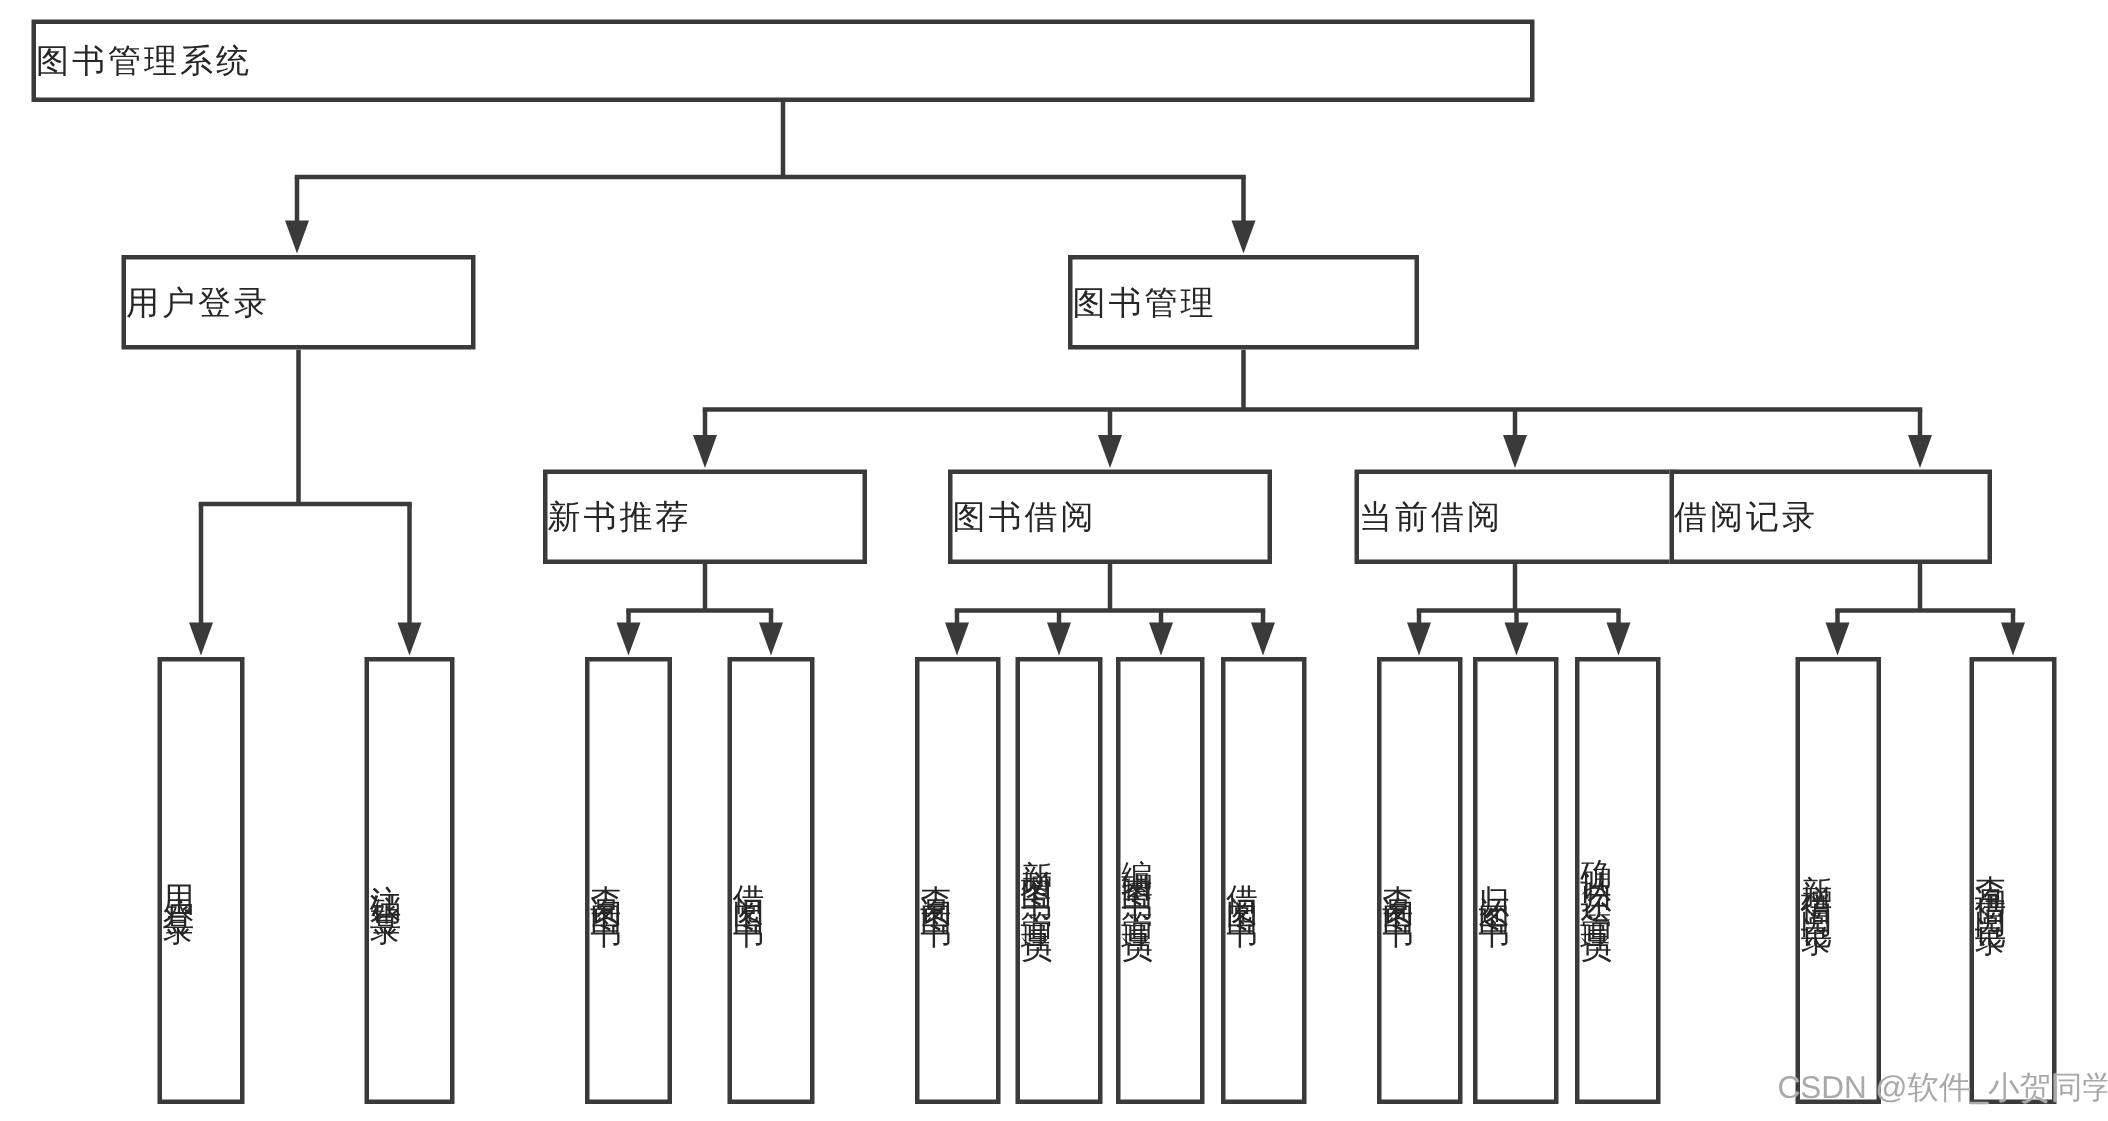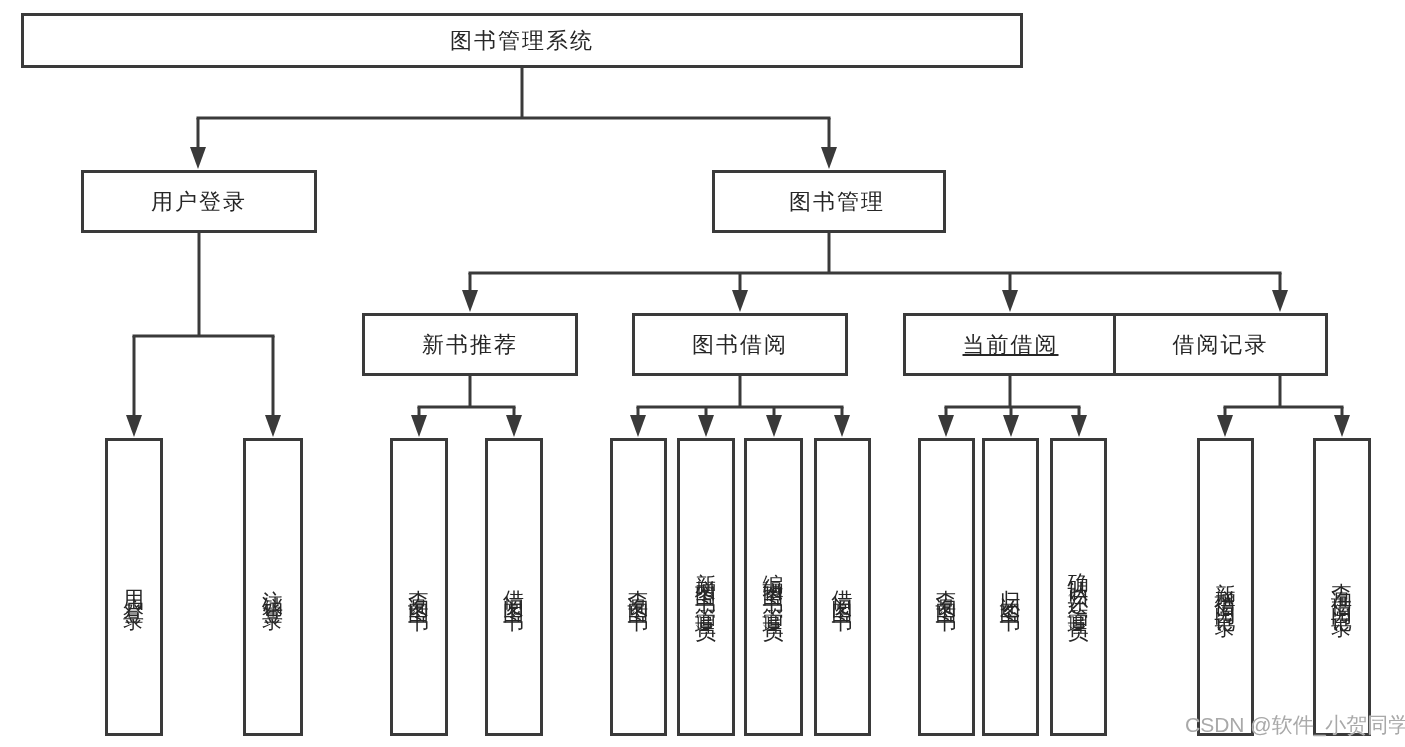--- a/index.html
+++ b/index.html
@@ -36,21 +36,21 @@
     stroke: none;
   }
   .node {
     position: absolute;
     z-index: 2;
     border: 3px solid var(--color-box-border);
     background: var(--color-box-fill);
     color: var(--color-text);
     display: flex;
     align-items: center;
-    justify-content: center;
+    justify-content: flex-start;
     text-align: center;
   }
   .node .label {
     font-size: 22px;
     letter-spacing: 2px;
     white-space: nowrap;
   }
   .leaf .label {
     writing-mode: vertical-rl;
     text-orientation: mixed;
@@ -137,31 +137,31 @@
     <polygon points="1334,415 1350,415 1342,437"></polygon>
   </svg>
 
   <div class="node" style="left:21px; top:13px; width:1002px; height:55px;">
     <span class="label">图书管理系统</span>
   </div>
 
   <div class="node" style="left:81px; top:170px; width:236px; height:63px;">
     <span class="label">用户登录</span>
   </div>
-  <div class="node" style="left:712px; top:170px; width:234px; height:63px;padding-left:16px;">
+  <div class="node" style="left:712px; top:170px; width:234px; height:63px;">
     <span class="label">图书管理</span>
   </div>
 
   <div class="node" style="left:632px; top:313px; width:216px; height:63px;">
     <span class="label">图书借阅</span>
   </div>
   <div class="node" style="left:362px; top:313px; width:216px; height:63px;">
     <span class="label">新书推荐</span>
   </div>
-  <div class="node" style="left:903px; top:313px; width:215px; height:63px;text-decoration:underline;">
+  <div class="node" style="left:903px; top:313px; width:215px; height:63px;">
     <span class="label">当前借阅</span>
   </div>
   <div class="node" style="left:1113px; top:313px; width:215px; height:63px;">
     <span class="label">借阅记录</span>
   </div>
 
   <div class="node leaf" style="left:105px; top:438px; width:58px; height:298px;">
     <span class="label">用户登录</span>
   </div>
   <div class="node leaf" style="left:243px; top:438px; width:60px; height:298px;">

